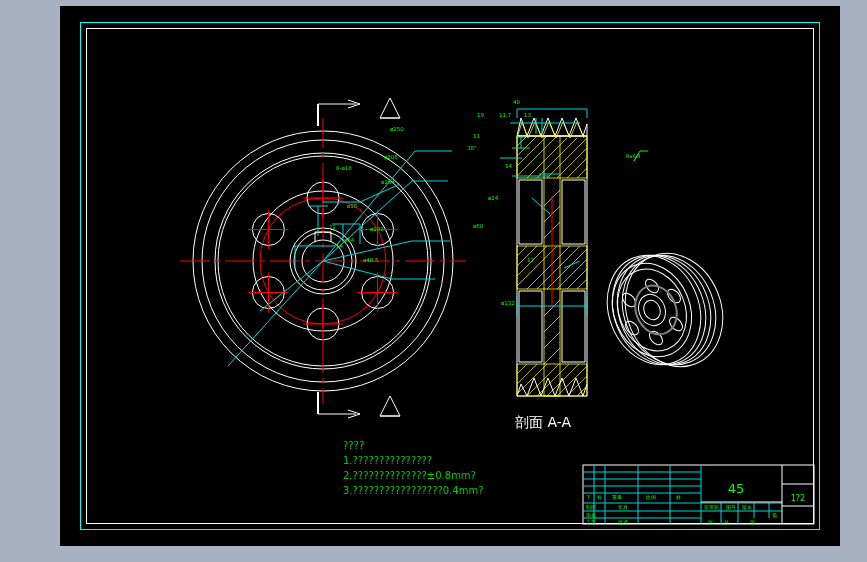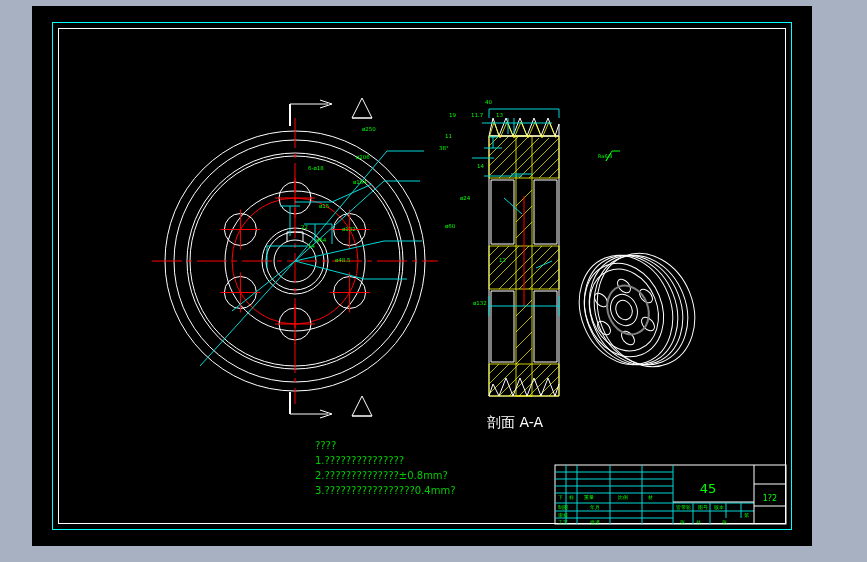--- a/index.html
+++ b/index.html
@@ -1,18 +1,18 @@
 <!DOCTYPE html>
 <html><head>
 <meta charset="utf-8">
 <style>
   html,body{margin:0;padding:0;background:#a8b1c2;}
   body{width:867px;height:562px;overflow:hidden;font-family:"Liberation Sans",sans-serif;}
   #root{position:relative;width:867px;height:562px;background:#a8b1c2;}
-  #sheet{position:absolute;left:32px;top:6px;width:780px;height:540px;background:#000;}
+  #sheet{position:absolute;left:60px;top:6px;width:780px;height:540px;background:#000;}
   #outer-border{position:absolute;left:20px;top:16px;width:740px;height:508px;border:1px solid #00ffff;box-sizing:border-box;}
   #inner-frame{position:absolute;left:26px;top:22px;width:728px;height:496px;border:1px solid #ffffff;box-sizing:border-box;}
   svg{display:block;}
   .nolayout{position:absolute;left:0;top:0;}
   text{font-family:"DejaVu Sans",sans-serif;}
 </style>
 </head>
 <body>
 
 <div id="root">

